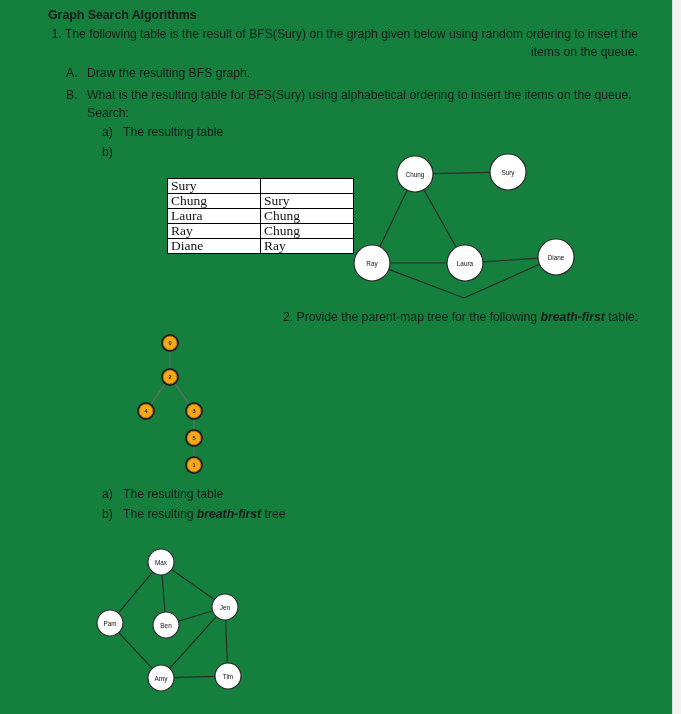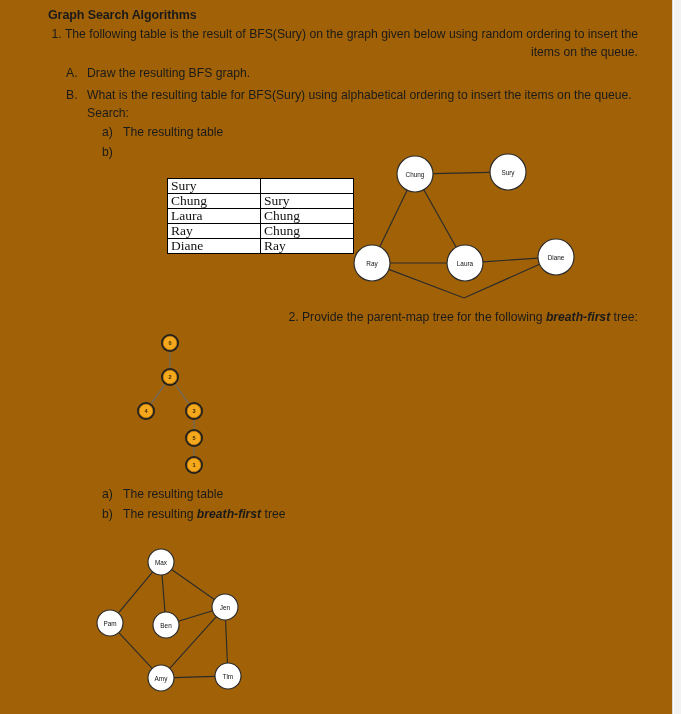--- a/index.html
+++ b/index.html
@@ -16,21 +16,21 @@
     color: #1a1a1a;
   }
 
   
   #page-sheet {
     position: absolute;
     left: 0;
     top: 0;
     width: 673px;
     height: 714px;
-    background: #a16207;
+    background: #15803d;
     border-right: 1px solid #d9d9d9;
     box-sizing: border-box;
     padding-left: 44px;
   }
   #page-gutter {
     position: absolute;
     left: 674px;
     top: 0;
     width: 7px;
     height: 714px;
@@ -223,21 +223,21 @@
             <circle cx="211" cy="107" r="18" class="node-circle"></circle>
             <text x="211" y="107" class="node-label">Diane</text>
           </g>
         </g>
     </svg>
   </div>
 
   <div class="doc-body" style="top:305px;">
     <div class="para">
       <span>2.</span>
-      <span><span>Provide the parent-map tree for the following </span><span class="bi">breath-first</span><span> tree:</span></span>
+      <span><span>Provide the parent-map tree for the following </span><span class="bi">breath-first</span><span> table:</span></span>
     </div>
   </div>
 
   <div class="figure" id="tree2-figure">
     <svg width="95" height="160" viewBox="0 0 95 160">
       <g id="t2-edges">
           <line x1="42" y1="27" x2="42" y2="43" class="tedge-line"></line>
           <line x1="36.80985122161211" y1="59.35271076938285" x2="23.190148778387897" y2="78.64728923061715" class="tedge-line"></line>
           <line x1="47.19014877838789" y1="59.35271076938285" x2="60.80985122161211" y2="78.64728923061715" class="tedge-line"></line>
           <line x1="66" y1="95" x2="66" y2="104" class="tedge-line"></line>

